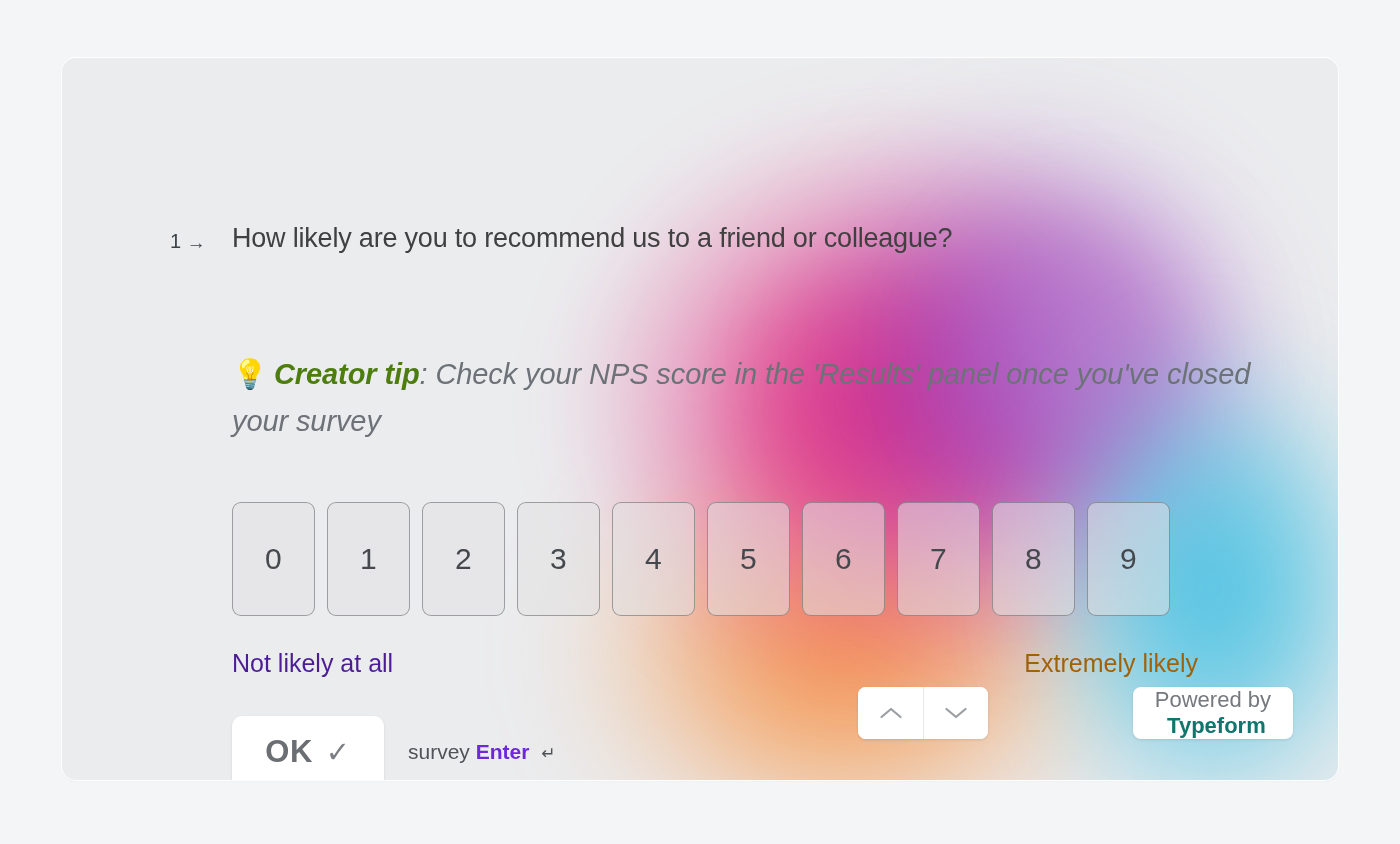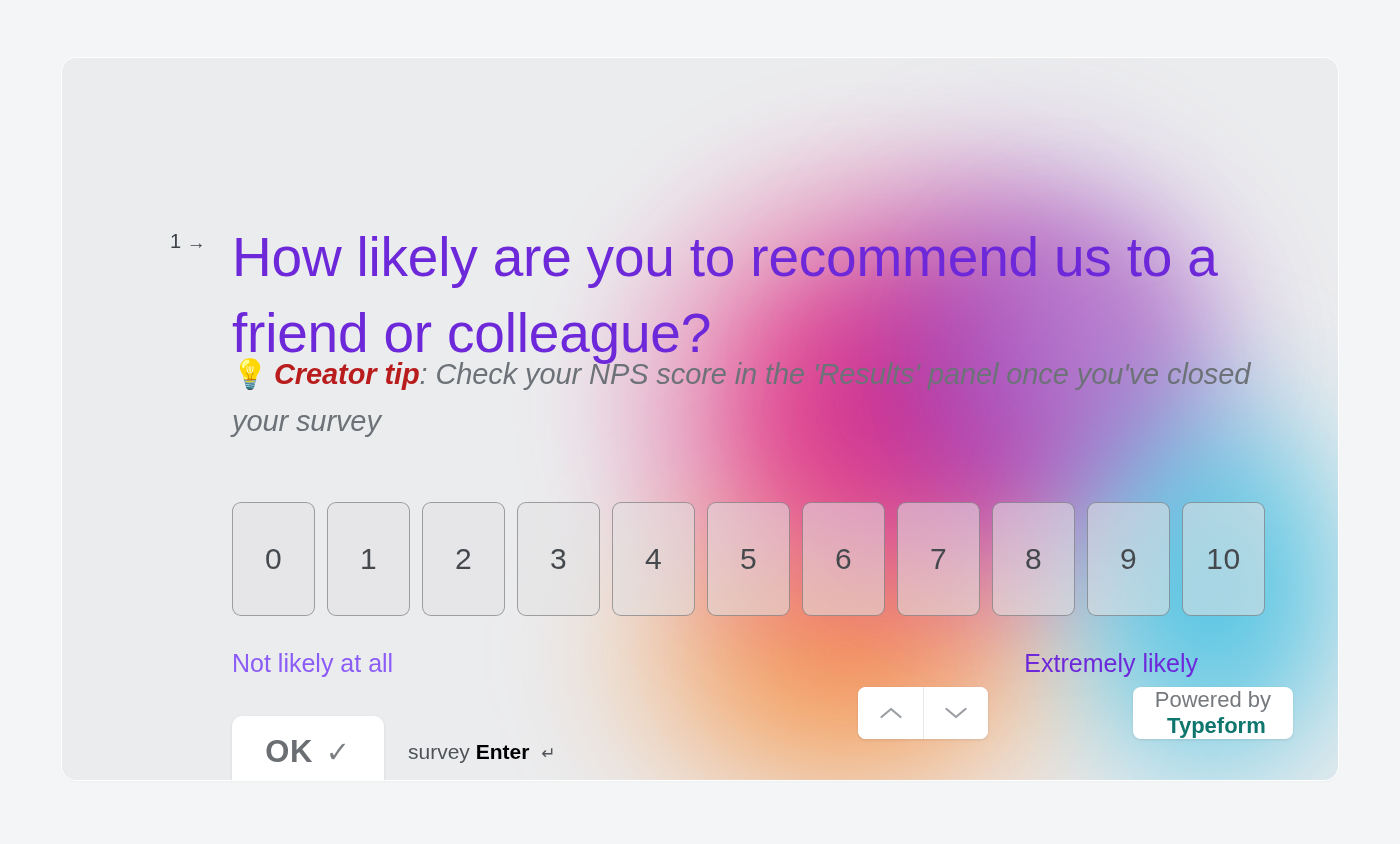--- a/index.html
+++ b/index.html
@@ -115,24 +115,24 @@
     font-weight: 700;
     line-height: 1;
     transform: translateY(1px);
   }
 
   .question {
     position: absolute;
     left: 170px;
     top: 162px;
     width: 1030px;
-    font-size: 55px;
+    font-size: 27px;
     font-weight: 400;
     line-height: 1.38;
-    color: #6d28d9;
+    color: #404040;
     letter-spacing: -0.2px;
   }
 
   .tip {
     position: absolute;
     left: 170px;
     top: 293px;
     width: 1040px;
     font-size: 29px;
     font-style: italic;
@@ -140,21 +140,21 @@
     color: #6c7278;
     letter-spacing: -0.1px;
   }
   .tip .bulb {
     font-style: normal;
     margin-right: 6px;
   }
   .tip b {
     font-weight: 700;
     font-style: italic;
-    color: #b91c1c;
+    color: #4d7c0f;
   }
 
   
   .scale {
     position: absolute;
     left: 170px;
     top: 444px;
     display: flex;
     gap: 12px;
   }
@@ -172,28 +172,28 @@
     cursor: pointer;
     box-sizing: border-box;
     letter-spacing: 0.5px;
   }
 
   .label-low {
     position: absolute;
     left: 170px;
     top: 591px;
     font-size: 25px;
-    color: #8b5cf6;
+    color: #4c1d95;
   }
   .label-high {
     position: absolute;
     right: 140px;
     top: 591px;
     font-size: 25px;
-    color: #6d28d9;
+    color: #a16207;
   }
 
   
   .ok-row {
     position: absolute;
     left: 170px;
     top: 658px;
     display: flex;
     align-items: center;
     gap: 24px;
@@ -221,21 +221,21 @@
     font-weight: 400;
     color: #7c8084;
   }
   .enter-hint {
     font-size: 21px;
     color: #4f5357;
     white-space: nowrap;
   }
   .enter-hint b {
     font-weight: 700;
-    color: #000000;
+    color: #6d28d9;
   }
   .enter-hint .ret {
     margin-left: 6px;
     font-size: 17px;
     color: #4f5357;
   }
 
   
   .nav-group {
     position: absolute;
@@ -321,21 +321,20 @@
         <div class="rating">0</div>
         <div class="rating">1</div>
         <div class="rating">2</div>
         <div class="rating">3</div>
         <div class="rating">4</div>
         <div class="rating">5</div>
         <div class="rating">6</div>
         <div class="rating">7</div>
         <div class="rating">8</div>
         <div class="rating">9</div>
-        <div class="rating">10</div>
       </div>
 
       <div class="label-low">Not likely at all</div>
       <div class="label-high">Extremely likely</div>
 
       <div class="ok-row">
         <button class="ok-btn">
           <span>OK</span>
           <span class="check">✓</span>
         </button>

